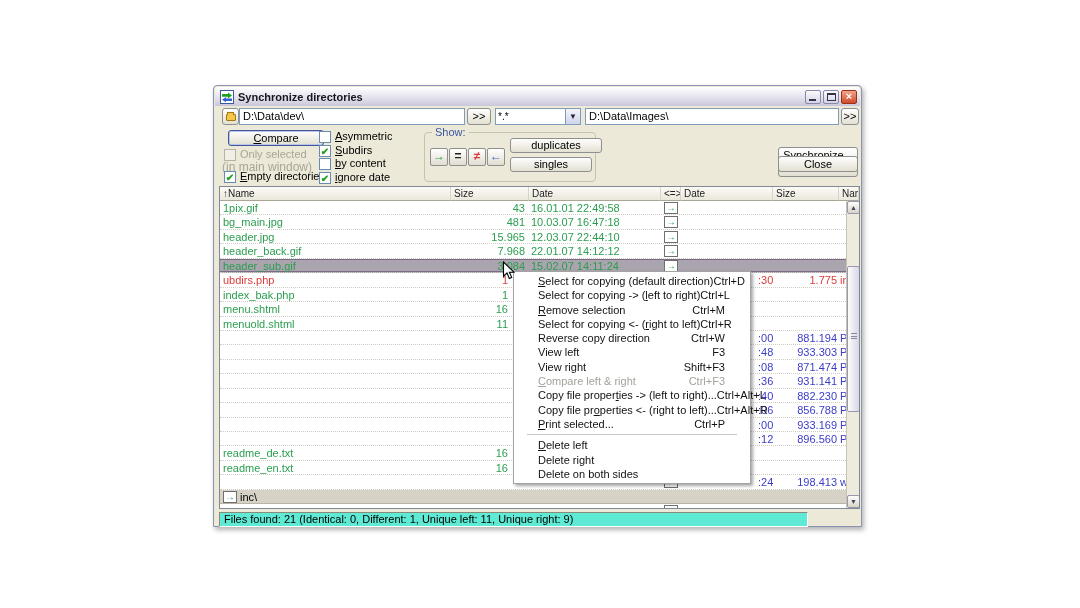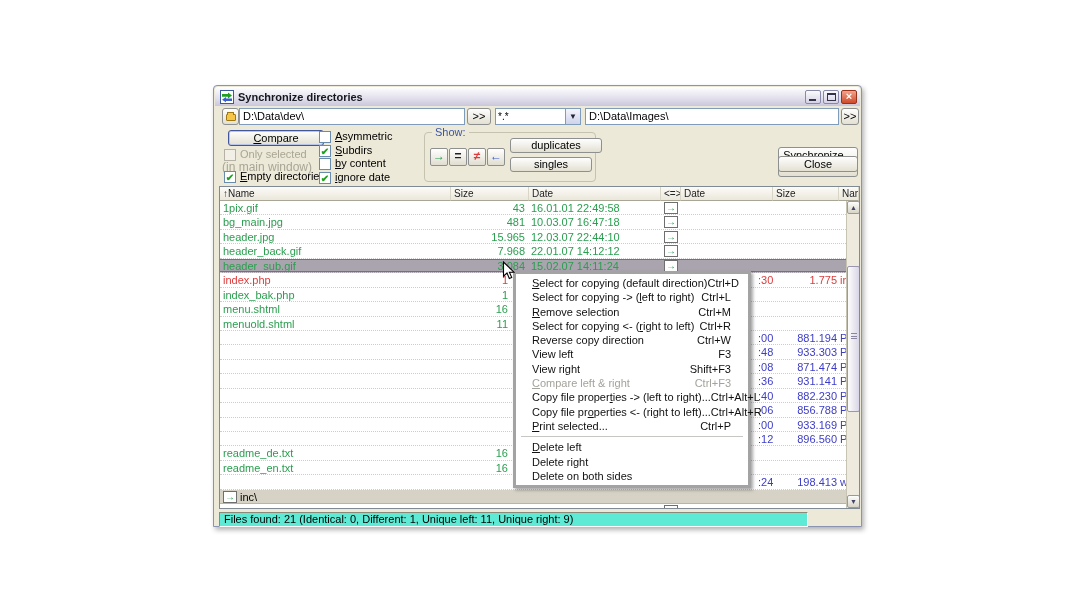--- a/index.html
+++ b/index.html
@@ -106,22 +106,22 @@
   .grip:after { content:""; position:absolute; left:0; top:2px; width:6px; height:1px;
     background:#8a86a0; }
 
   
   .status { position:absolute; left:5px; top:426px; width:589px; height:15px;
     background:#5eead4; border:1px solid; border-color:#8a8a7a #ffffff #ffffff #8a8a7a;
     font-size:11px; line-height:13px; padding:0 4px; white-space:nowrap; }
 
   
   .menu { position:absolute; left:299px; top:185px; width:238px; z-index:50;
-    background:#fff; border:3px solid #a3a3a3; box-shadow:2px 2px 3px rgba(0,0,0,.35);
-    padding:2px 4px; }
+    background:#fff; border:1px solid #a3a3a3; box-shadow:2px 2px 3px rgba(0,0,0,.35);
+    padding:2px 12px; }
   .mi { height:14.3px; line-height:14.3px; font-size:11px; padding:0 13px 0 12px;
     display:flex; justify-content:space-between; color:#111; white-space:nowrap; }
   .mi .sc { color:#111; }
   .mi.dis, .mi.dis .sc { color:#a3a29b;align-items:center; }
   .msep { height:1px; background:#c6c6c2; margin:3px 1px; }
 
   .cursor { position:absolute; left:288px; top:175px; z-index:60; }
 </style>
 </head>
 <body>
@@ -226,21 +226,21 @@
             <span class="cell ld c-g">22.01.07 14:12:12</span>
             <span class="abox c-g">→</span>
           </div>
           <div class="row sel">
             <span class="cell ln c-g">header_sub.gif</span>
             <span class="cell ls c-g">3.084</span>
             <span class="cell ld c-g">15.02.07 14:11:24</span>
             <span class="abox c-g">→</span>
           </div>
           <div class="row">
-            <span class="cell ln c-r">index.php</span>
+            <span class="cell ln c-r">ubdirs.php</span>
             <span class="cell ls trunc c-r">1</span>
             <span class="cell rd c-r">:30</span>
             <span class="cell rs c-r">1.775</span>
             <span class="cell rn c-r">ind</span>
           </div>
           <div class="row">
             <span class="cell ln c-g">index_bak.php</span>
             <span class="cell ls trunc c-g">1</span>
           </div>
           <div class="row">

